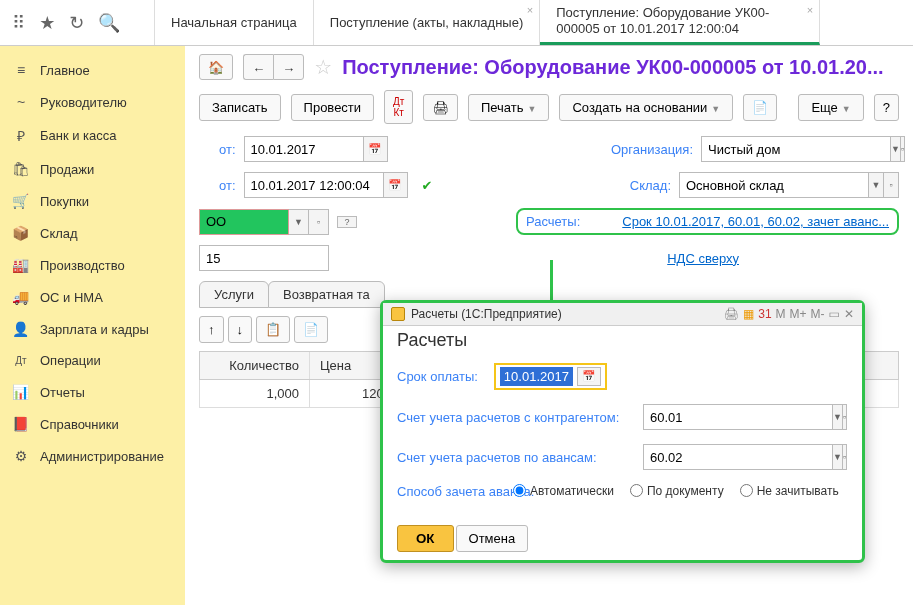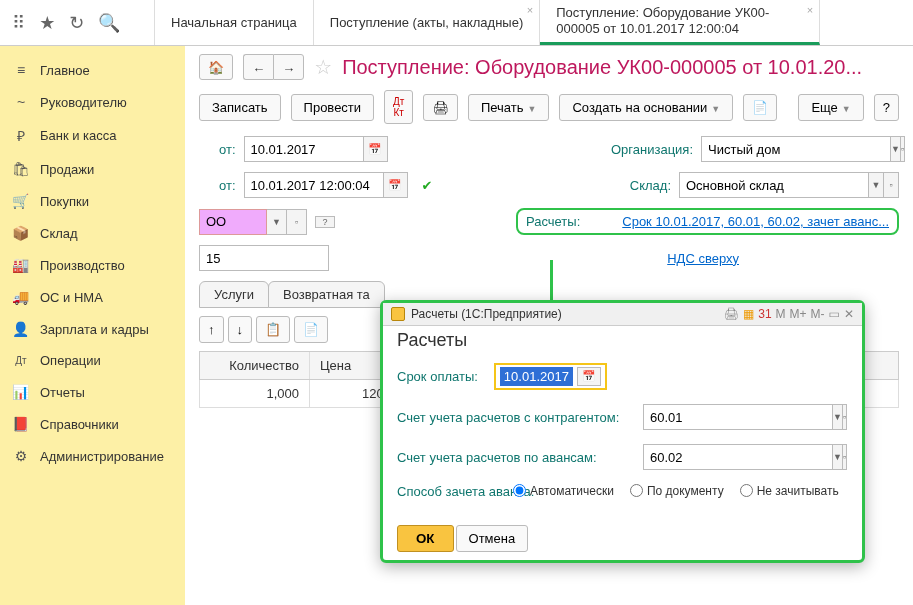--- a/index.html
+++ b/index.html
@@ -14,30 +14,30 @@
 .main { display: flex; height: calc(100% - 46px); }
 .sidebar { width: 185px; background: #fdf0a6; padding: 8px 0; }
 .sb-item { padding: 8px 12px; display: flex; align-items: center; gap: 10px; cursor: pointer; color: #333; }
 .sb-item .ic { width: 18px; text-align: center; color: #555; font-size: 14px; }
 .content { flex: 1; background: #fff; padding: 8px 14px; position: relative; overflow: hidden; }
 .doc-header { display: flex; align-items: center; gap: 10px; margin-bottom: 10px; }
 .nav-btn { border: 1px solid #bbb; background: #f8f8f8; padding: 4px 8px; border-radius: 3px; cursor: pointer; min-height: 26px; display: inline-flex; align-items: center; justify-content: center; }
 .btn-group { display: flex; }
 .btn-group .nav-btn:first-child { border-radius: 3px 0 0 3px; border-right: none; }
 .btn-group .nav-btn:last-child { border-radius: 0 3px 3px 0; }
-.doc-title { font-size: 20px; font-weight: normal; color: #be185d; white-space: nowrap; overflow: hidden; }
+.doc-title { font-size: 20px; font-weight: bold; color: #6d28d9; white-space: nowrap; overflow: hidden; }
 .toolbar { display: flex; gap: 10px; margin-bottom: 12px; align-items: center; }
 .btn { border: 1px solid #bbb; background: #f9f9f9; padding: 5px 12px; border-radius: 3px; cursor: pointer; font-size: 13px; }
 .btn.icon-only { padding: 5px 8px; }
 .btn .chev { font-size: 9px; color: #888; margin-left: 4px; }
 .form-row { display: flex; align-items: center; margin-bottom: 10px; gap: 8px; }
 .field-input { border: 1px solid #bbb; padding: 4px 6px; font-size: 13px; height: 26px; }
 .date-wrap { display: flex; }
 .date-btn { border: 1px solid #bbb; border-left: none; background: #f4f4f4; width: 24px; display: flex; align-items: center; justify-content: center; font-size: 11px; }
-.lbl { color: #0f766e; white-space: nowrap; }
+.lbl { color: #3b82f6; white-space: nowrap; }
 .link { color: #0066cc; text-decoration: underline; cursor: pointer; }
 .green-frame { border: 2px solid #2fc24a; border-radius: 8px; padding: 4px 8px; display: flex; align-items: center; gap: 6px; }
 .table-area { margin-top: 10px; }
 .tab-btns { display: flex; gap: 0; }
 .tab-btn { border: 1px solid #bbb; padding: 5px 14px; background: #f5f5f5; border-radius: 6px 6px 0 0; margin-right: -1px; cursor: pointer; }
 .tbl-toolbar { display: flex; gap: 4px; margin: 8px 0; }
 .tbl-head { display: flex; border: 1px solid #ccc; background: #f5f5f5; }
 .tbl-head div, .tbl-row div { padding: 6px 10px; border-right: 1px solid #ddd; }
 .tbl-row { display: flex; border: 1px solid #ddd; border-top: none; }
 .col-qty { width: 110px; text-align: right; }
@@ -191,21 +191,21 @@
       <span class="lbl">Склад:</span>
       <div class="sel-wrap" style="width:220px;">
         <input class="field-input" style="flex: 1 1 0%;" value="Основной склад">
         <span class="sel-btn">▼</span>
         <span class="sel-btn">▫</span>
       </div>
     </div>
 
     <div class="form-row">
       <div class="sel-wrap" style="background:#ffe8e8;">
-        <input class="field-input" style="width: 68px; background: #f0abfc; border-color: rgb(221, 153, 153);" value="ОО">
+        <input class="field-input" style="width: 90px; background: #22c55e; border-color: rgb(221, 153, 153);" value="ОО">
         <span class="sel-btn">▼</span>
         <span class="sel-btn">▫</span>
       </div>
       <span class="sel-btn" style="border:1px solid #bbb;">?</span>
       <div style="flex:1"></div>
       <div class="green-frame">
         <span class="lbl">Расчеты:</span>
         <span style="width:30px;"></span>
         <a class="link">Срок 10.01.2017, 60.01, 60.02, зачет аванс...</a>
       </div>

